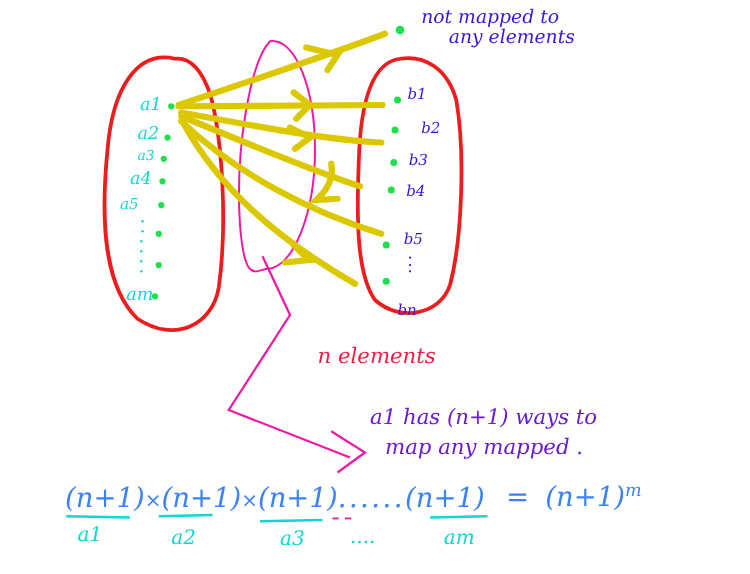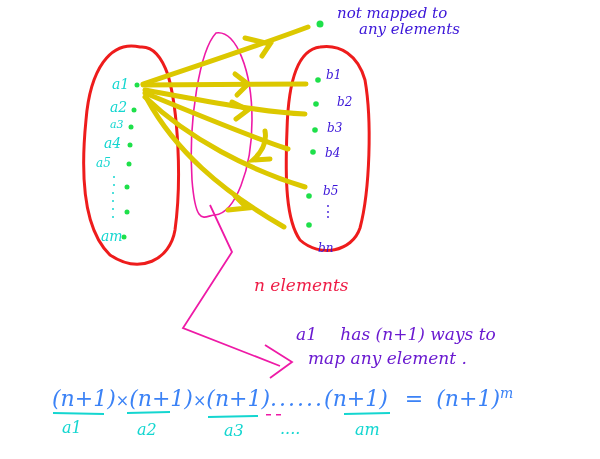--- a/index.html
+++ b/index.html
@@ -124,23 +124,23 @@
   <span class="txt lbl-b blue" style="left:327px; top:121px;">b3</span>
   <span class="txt lbl-b blue" style="left:325px; top:146px;">b4</span>
   <span class="txt lbl-b blue" style="left:323px; top:184px;">b5</span>
   <span class="txt lbl-b blue" style="left:318px; top:220px;margin-top:21px;">bn</span>
 
   <span class="txt setlabel red" style="left:254px; top:275px;">n elements</span>
 
   <div class="txt note purple" style="left:296px; top:322px;">
     <div>
       <span>a1</span>
-      <span style="margin-left:18px;">has (n+1) ways to</span>
+      <span style="">has (n+1) ways to</span>
     </div>
-    <div style="padding-left:12px;">map any element .</div>
+    <div style="padding-left:12px;">map any mapped .</div>
   </div>
 
   <div class="txt eq magenta" style="left:52px; top:385px;">
     <span>(n+1)</span><span style="font-size:16px;">×</span><span>(n+1)</span><span style="font-size:16px;">×</span><span>(n+1)</span><span style="letter-spacing:2px;">......</span><span>(n+1)</span>
     <span style="margin-left:10px;">=</span>
     <span style="margin-left:6px;">(n+1)</span><sup class="sup">m</sup>
   </div>
 
   <span class="txt eq-sub cyan" style="left:62px; top:418px;">a1</span>
   <span class="txt eq-sub cyan" style="left:137px; top:420px;">a2</span>

